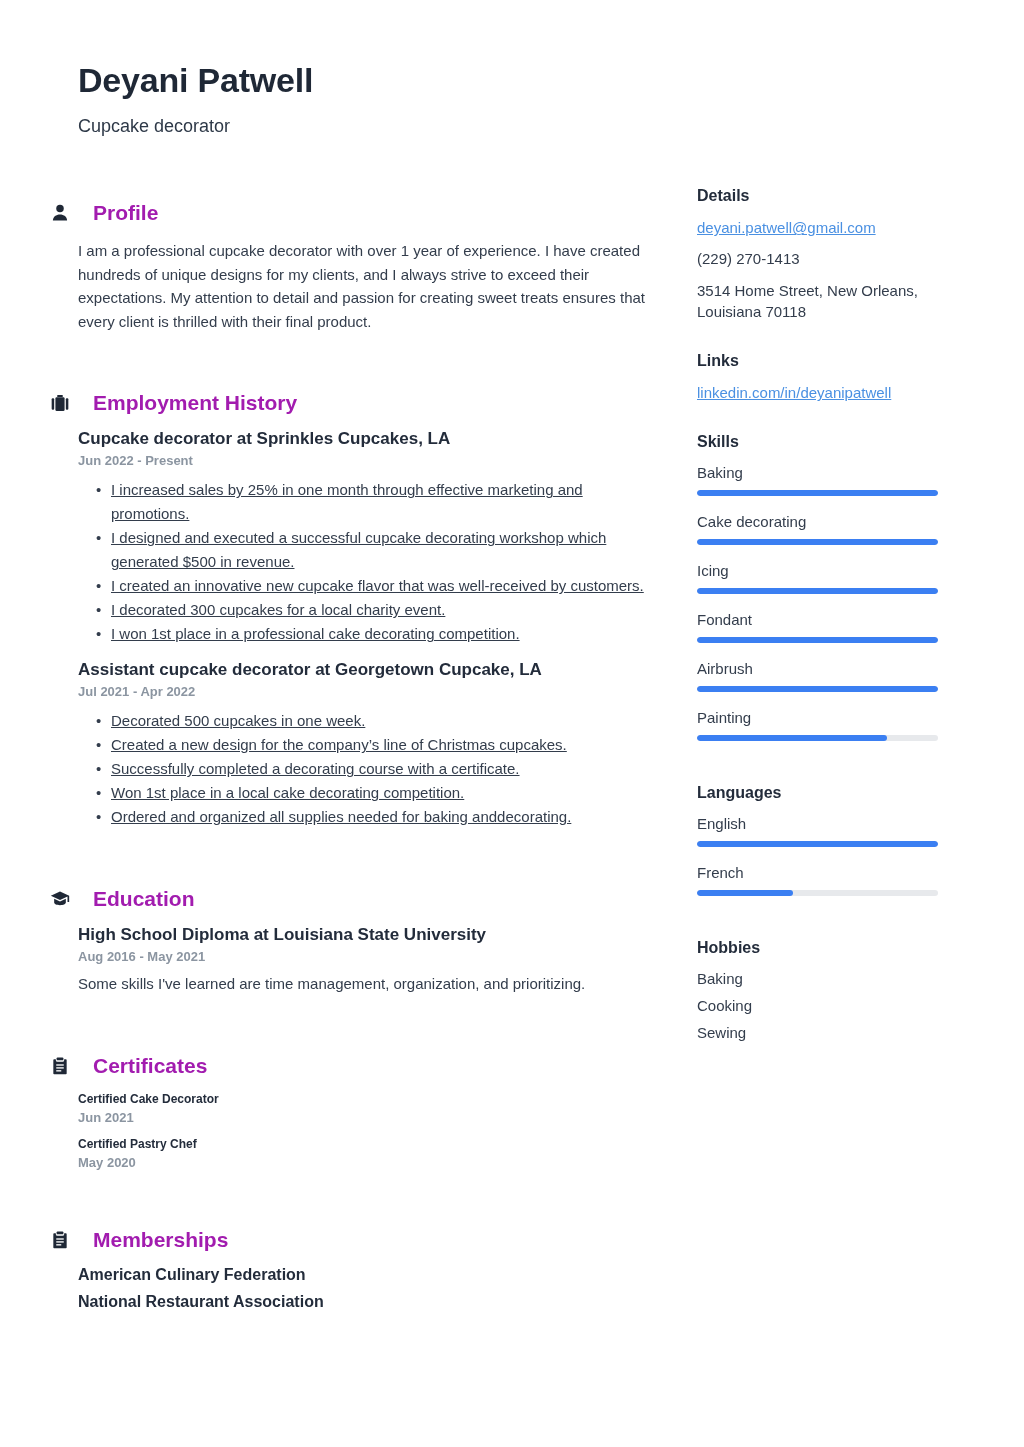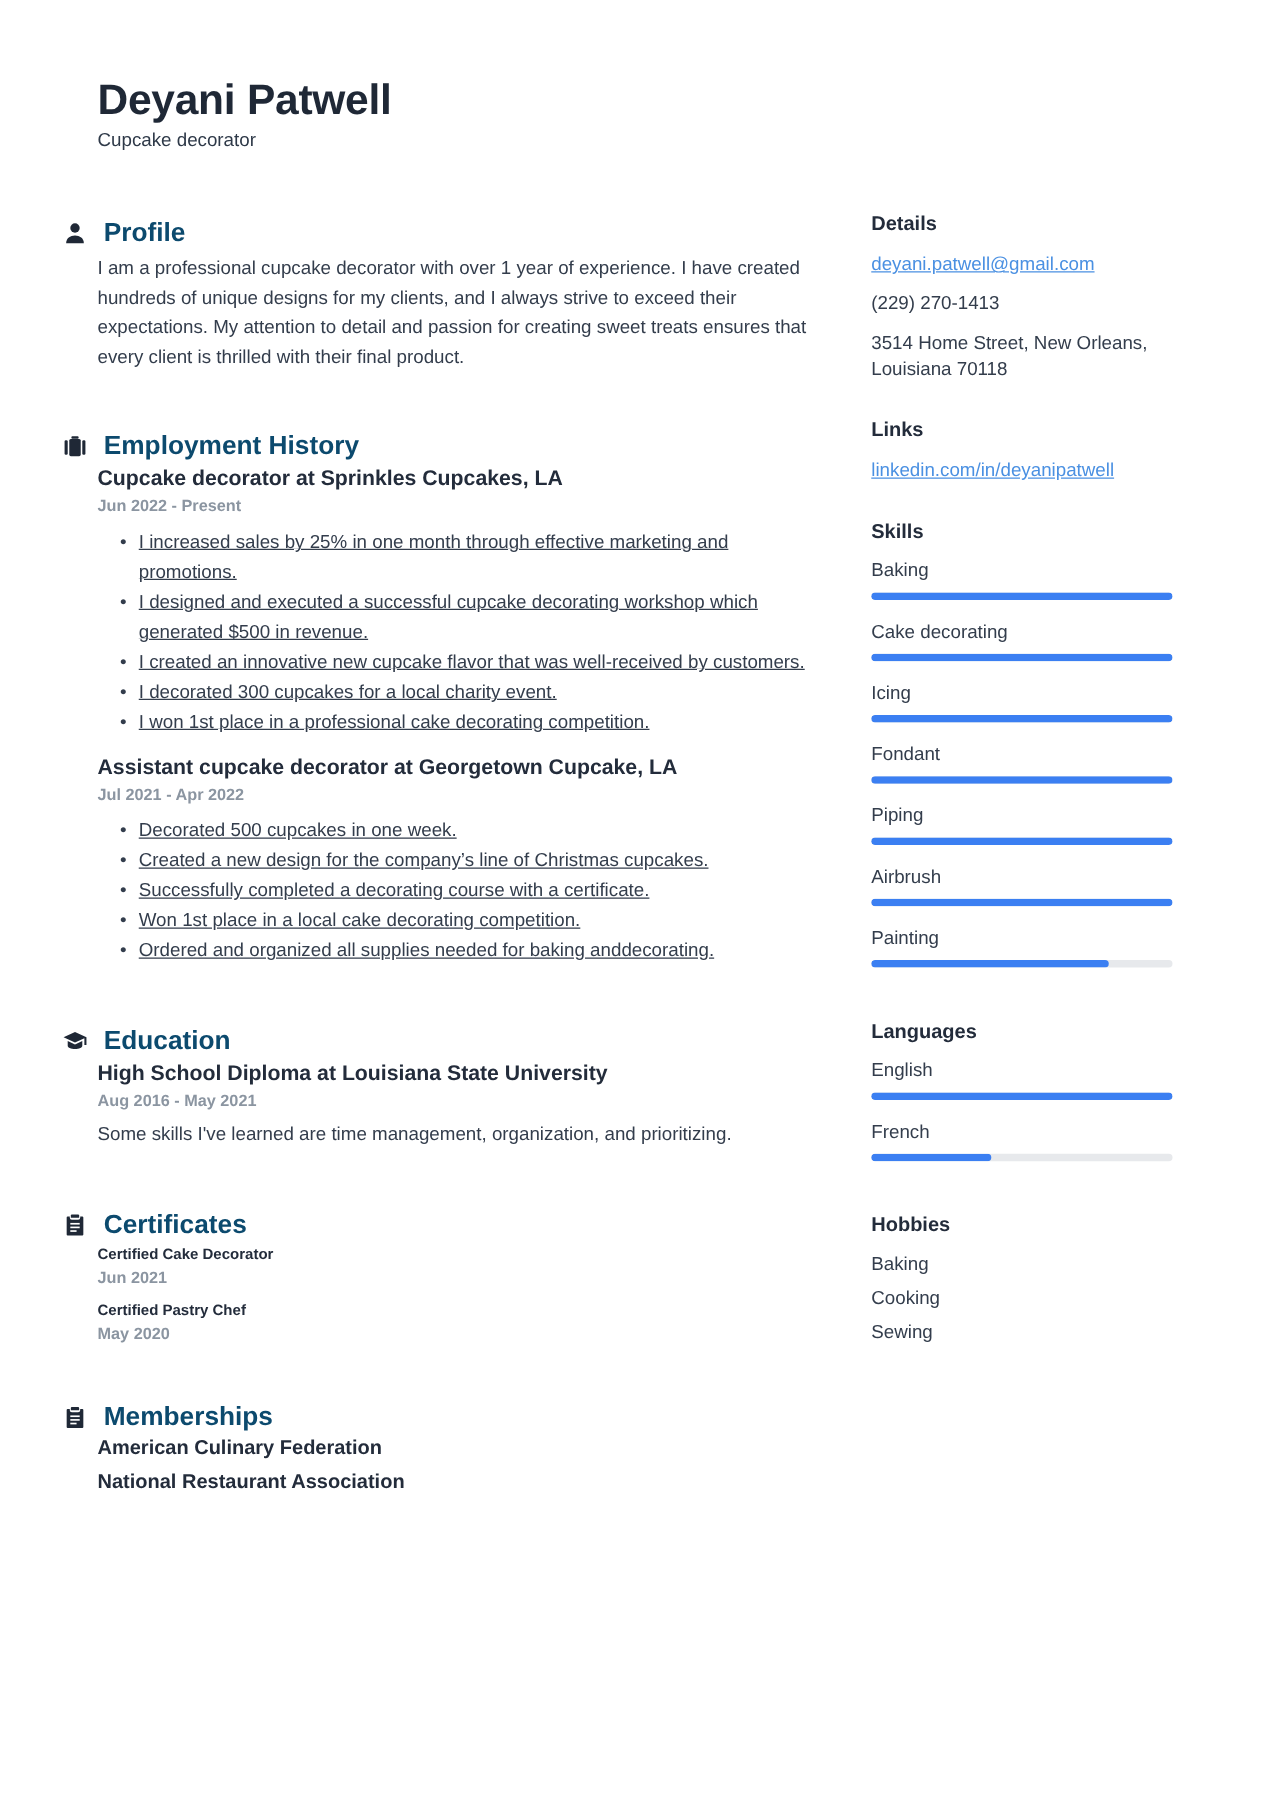--- a/index.html
+++ b/index.html
@@ -19,45 +19,45 @@
   .header { margin-left: 28px; }
   .name {
     font-size: 34px;
     font-weight: 700;
     color: #1f2836;
     letter-spacing: -0.2px;
     line-height: 1.1;
     margin: 0;
   }
   .job-title {
-    font-size: 15px;
+    font-size: 18px;
     color: #2e3948;
-    margin-top: 5px;
+    margin-top: 17px;
   }
 
   
   .columns { display: flex; gap: 35px; margin-top: 50px; }
   .main-col { width: 612px; flex: 0 0 612px; }
   .side-col { width: 241px; flex: 0 0 241px; }
 
   
   .section { margin-bottom: 44px; }
   .section-heading { display: flex; align-items: center; gap: 9px; }
   .section-heading .icon {
     width: 20px; height: 20px;
     color: #1f2836;
     flex: 0 0 20px;
     display: inline-flex;
   }
   .section-heading .icon svg { width: 100%; height: 100%; fill: currentColor; }
   .section-heading h2 {
-    margin: 4px;
+    margin: 14px;
     font-size: 21px;
     font-weight: 700;
-    color: #0c4a6e;
+    color: #a21caf;
   }
   .section-body { margin-left: 28px; }
   .para { font-size: 15px; line-height: 23.5px; color: #333d4c; margin: 0; }
 
   .job { margin-bottom: 14px; }
   .job-heading {
     font-size: 17px;
     font-weight: 700;
     color: #232c3b;
     margin: 0;
@@ -302,26 +302,20 @@
               <div class="fill" style="width: 100%;"></div>
             </div>
         </div>
         <div class="meter">
           <div class="meter-label">Fondant</div>
           <div class="bar">
               <div class="fill" style="width: 100%;"></div>
             </div>
         </div>
         <div class="meter">
-          <div class="meter-label">Piping</div>
-          <div class="bar">
-              <div class="fill" style="width: 100%;"></div>
-            </div>
-        </div>
-        <div class="meter">
           <div class="meter-label">Airbrush</div>
           <div class="bar">
               <div class="fill" style="width: 100%;"></div>
             </div>
         </div>
         <div class="meter">
           <div class="meter-label">Painting</div>
           <div class="bar">
               <div class="fill" style="width: 79%;"></div>
             </div>

